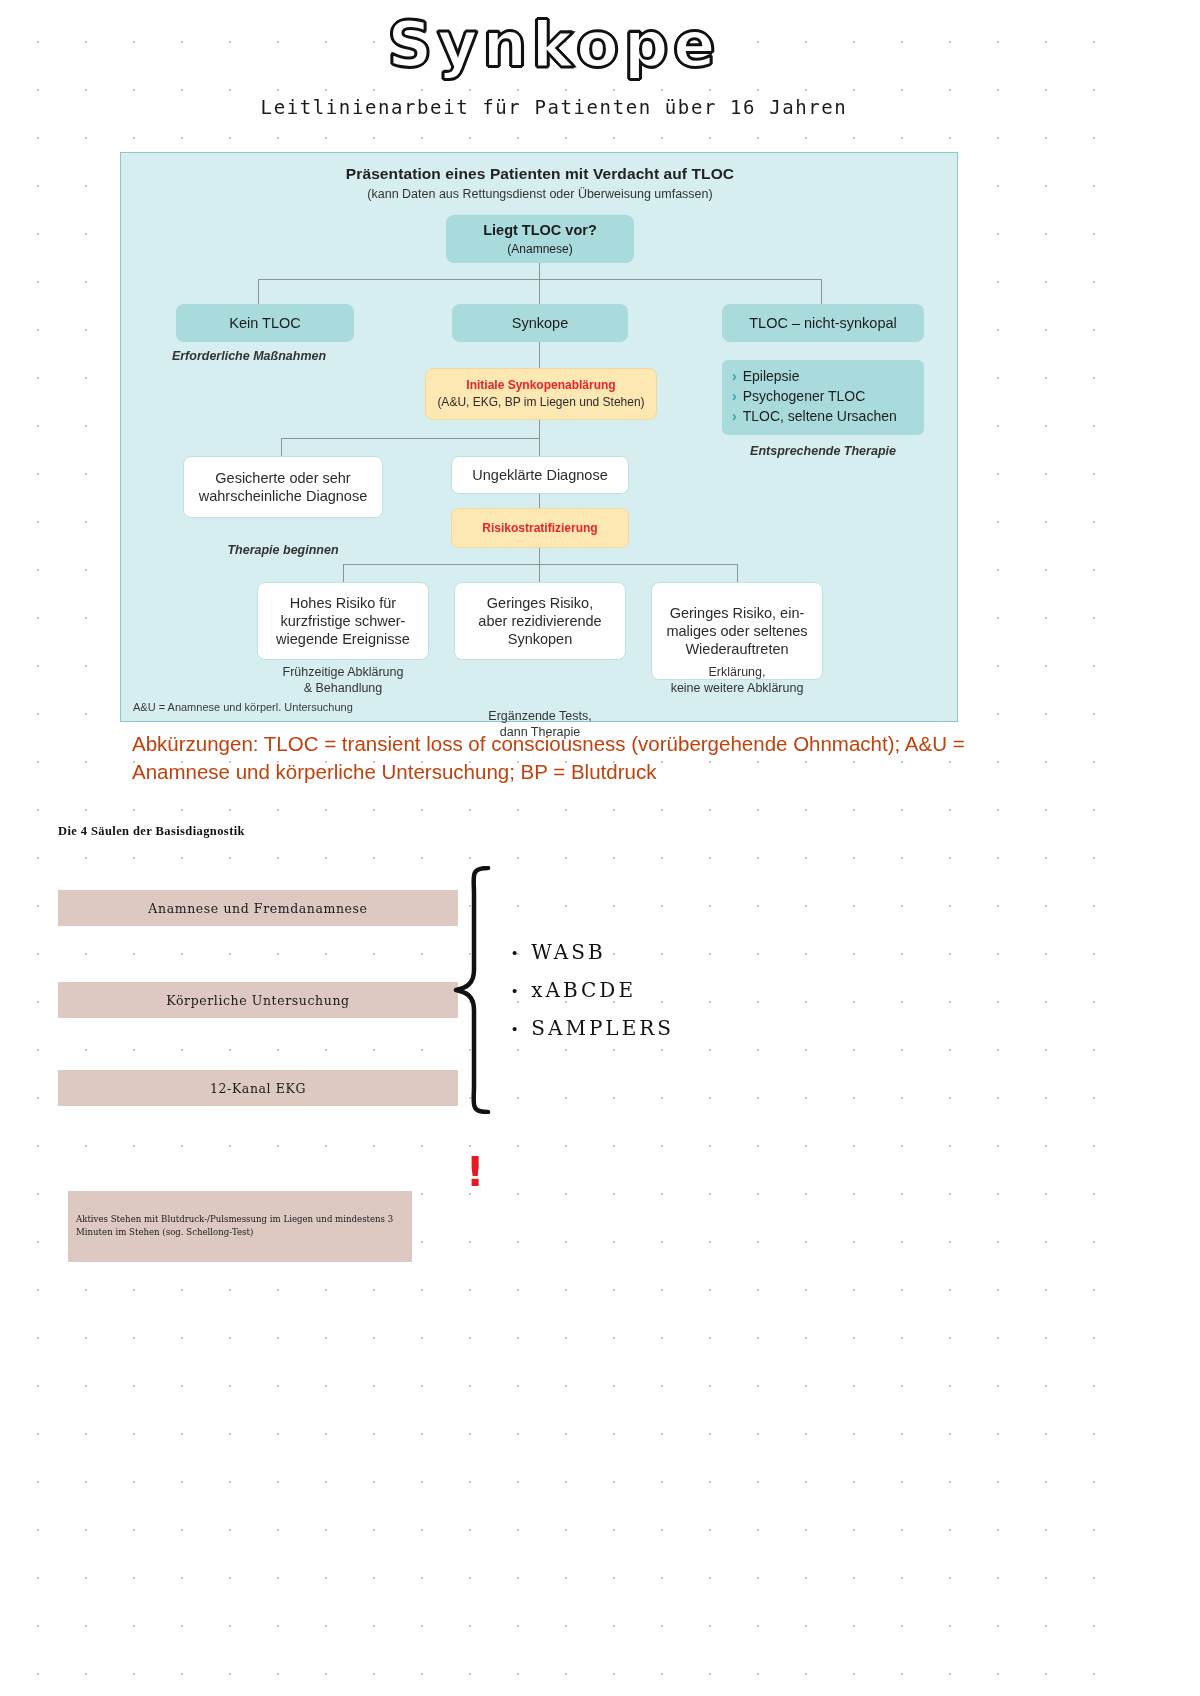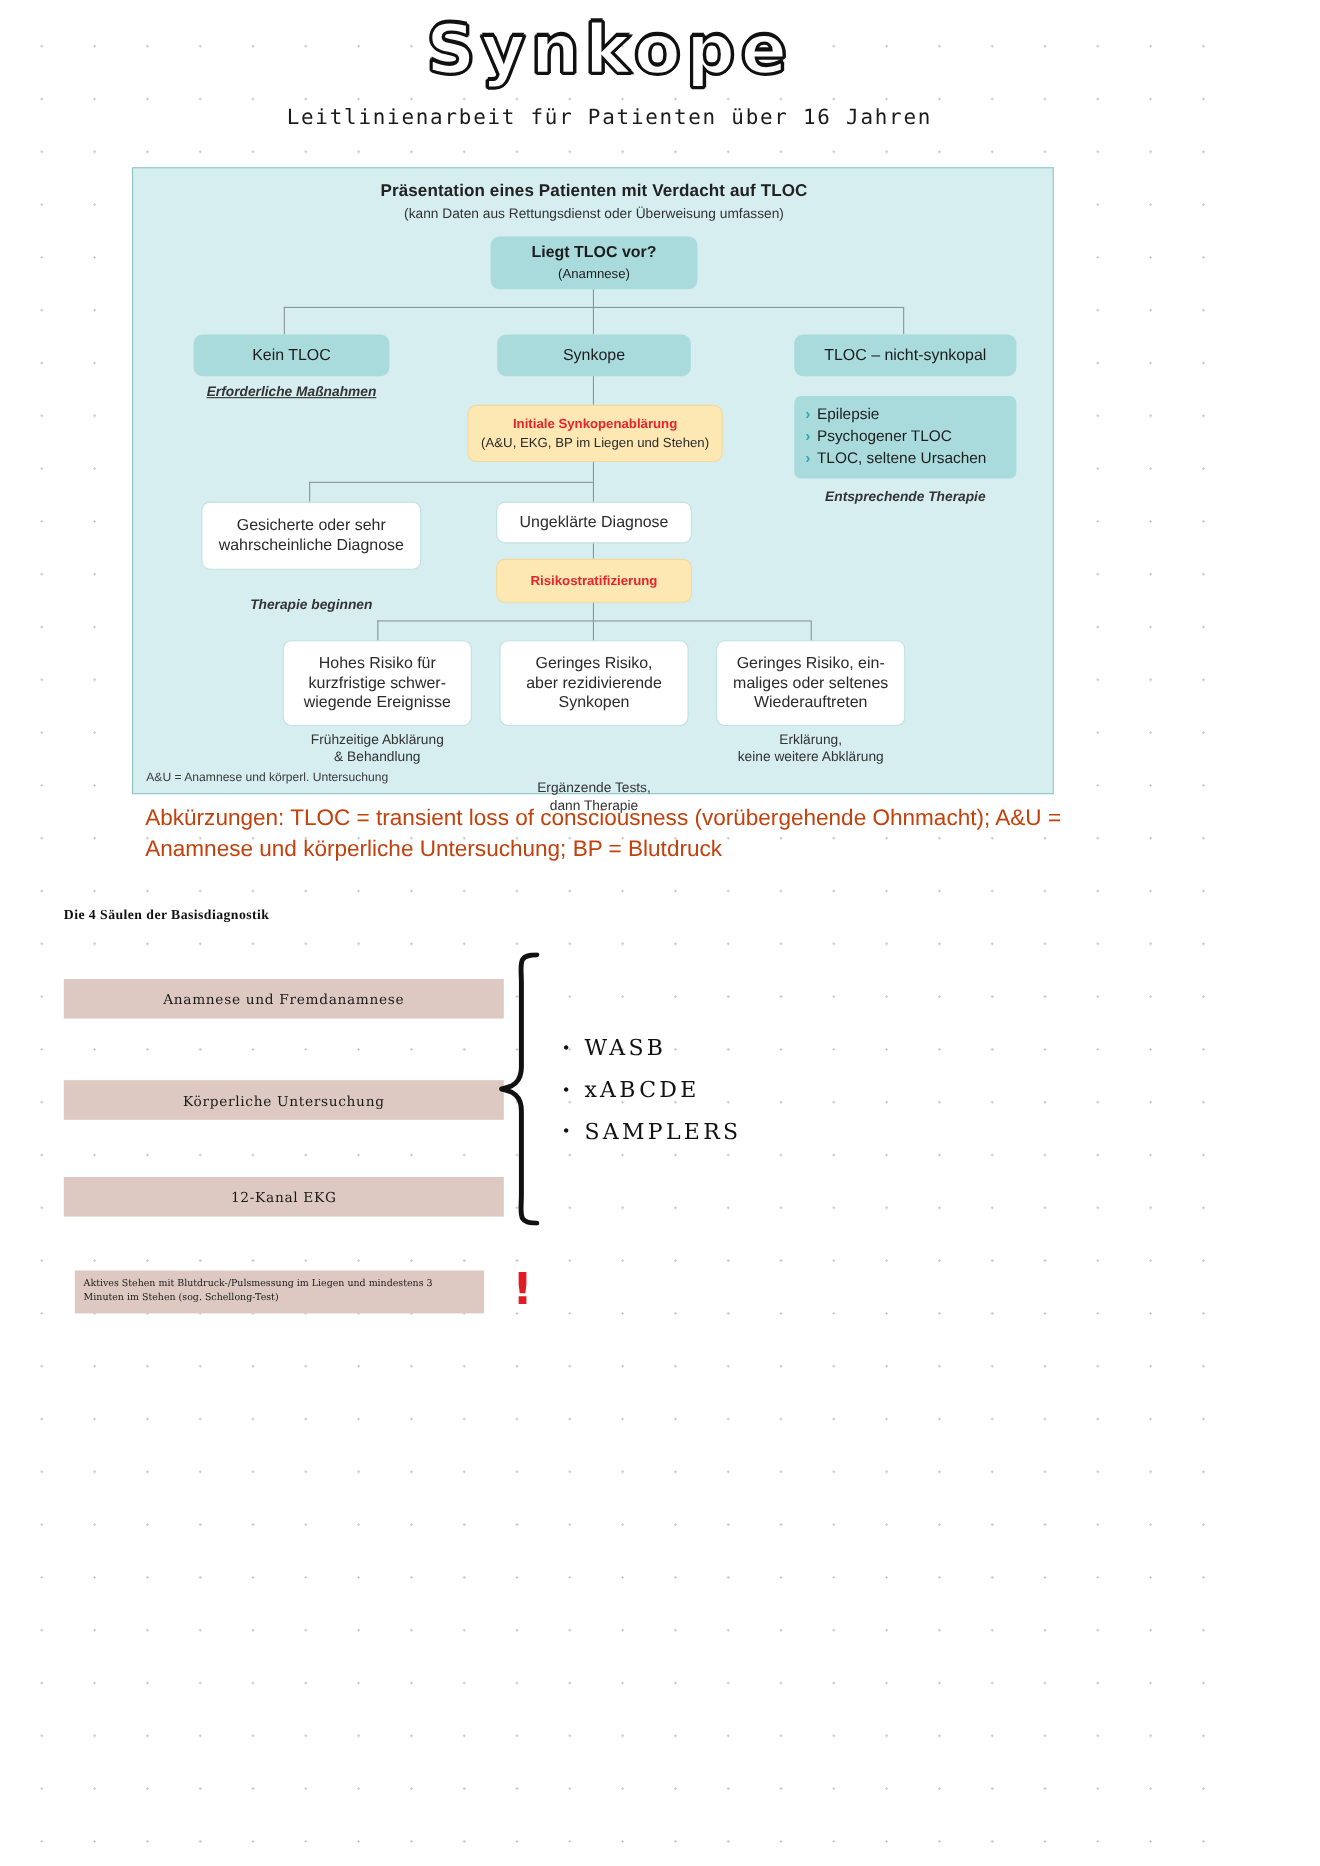--- a/index.html
+++ b/index.html
@@ -96,22 +96,22 @@
   }
   .brace{position:absolute;left:452px;top:866px;width:42px;height:248px;}
   .bullets{position:absolute;left:512px;top:940px;}
   .bullets .row{display:flex;align-items:center;gap:14px;margin-bottom:14px;}
   .bullets .dot{font-size:15px;color:#111;line-height:1;}
   .bullets .txt{
     font-family:"DejaVu Serif", serif;
     font-size:20px;letter-spacing:3px;color:#111;
   }
   .notebox{
-    position:absolute;left:68px;top:1155px;width:372px;
-    background:#ddc9c2;padding:6px 8px;box-sizing:border-box;
+    position:absolute;left:68px;top:1191px;width:344px;
+    background:#ddc9c2;padding:22px 8px;box-sizing:border-box;
     font-family:"DejaVu Serif", serif;font-size:8.6px;line-height:1.55;color:#1a1a1a;
   }
   .excl{
     position:absolute;left:466px;top:1152px;
     color:#e01b22;font-weight:bold;font-size:40px;line-height:1;
     font-family:"DejaVu Sans", sans-serif;
   }
 </style>
 </head>
 <body>
@@ -139,21 +139,21 @@
 
     <div class="line lv" style="left:418px;top:110px;height:16px;"></div>
     <div class="line lh" style="left:137px;top:126px;width:563px;"></div>
     <div class="line lv" style="left:137px;top:126px;height:25px;"></div>
     <div class="line lv" style="left:418px;top:126px;height:25px;"></div>
     <div class="line lv" style="left:700px;top:126px;height:25px;"></div>
 
     <div class="node teal" style="left:55px;top:151px;width:178px;height:38px;">
       <div class="t1 reg">Kein TLOC</div>
     </div>
-    <div class="cap ital" style="left:55px;top:196px;width:178px;text-decoration:underline;">Erforderliche Maßnahmen</div>
+    <div class="cap ital" style="left:39px;top:196px;width:178px;">Erforderliche Maßnahmen</div>
 
     <div class="node teal" style="left:331px;top:151px;width:176px;height:38px;">
       <div class="t1 reg">Synkope</div>
     </div>
 
     <div class="node teal" style="left:601px;top:151px;width:202px;height:38px;">
       <div class="t1 reg">TLOC – nicht-synkopal</div>
     </div>
 
     <div class="listbox" style="left:601px;top:207px;width:202px;">
@@ -219,21 +219,21 @@
     <div class="node white" style="left:333px;top:429px;width:172px;height:78px;">
       <div class="t1 reg">Geringes Risiko,</div>
       <div class="t1 reg">aber rezidivierende</div>
       <div class="t1 reg">Synkopen</div>
     </div>
     <div class="cap" style="left:333px;top:512px;width:172px;margin-top:44px;">
       <div>Ergänzende Tests,</div>
       <div>dann Therapie</div>
     </div>
 
-    <div class="node white" style="left:530px;top:429px;width:172px;height:78px;text-align:right;">
+    <div class="node white" style="left:530px;top:429px;width:172px;height:98px;text-align:right;">
       <div class="t1 reg">Geringes Risiko, ein-</div>
       <div class="t1 reg">maliges oder seltenes</div>
       <div class="t1 reg">Wiederauftreten</div>
     </div>
     <div class="cap" style="left:518px;top:512px;width:196px;">
       <div>Erklärung,</div>
       <div>keine weitere Abklärung</div>
     </div>
 
     <div class="footnote">A&amp;U = Anamnese und körperl. Untersuchung</div>

